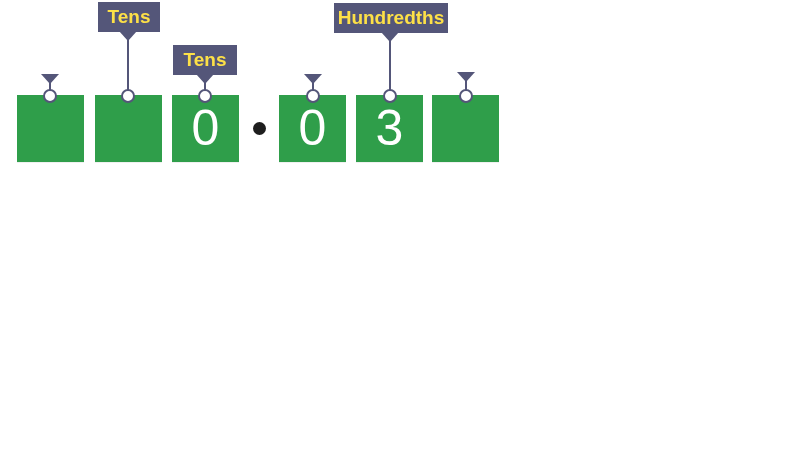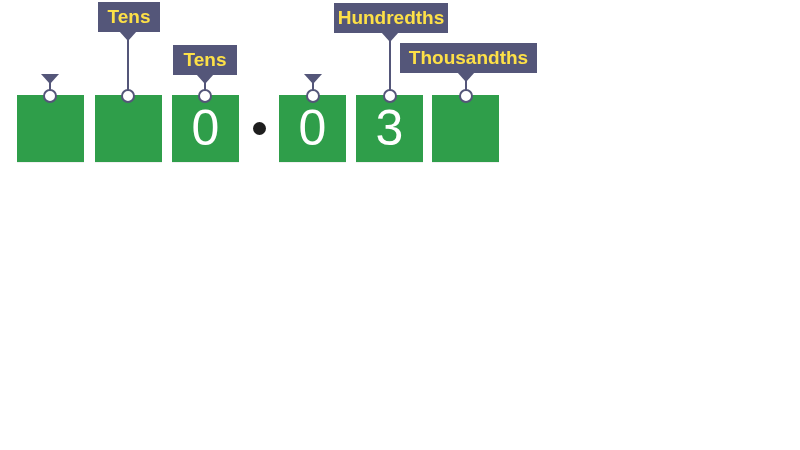--- a/index.html
+++ b/index.html
@@ -164,23 +164,20 @@
     </div>
     <div class="pv-tail"></div>
     <div class="pv-line"></div>
     <div class="pv-node"></div>
     <div class="pv-square">
       <span class="pv-digit">3</span>
     </div>
   </div>
 
   <div class="pv-group g6">
-    <div class="pv-label">
-      <span>Thousandths</span>
-    </div>
     <div class="pv-tail"></div>
     <div class="pv-line"></div>
     <div class="pv-node"></div>
     <div class="pv-square">
       <span class="pv-digit"></span>
     </div>
   </div>
 
 </div>
 

